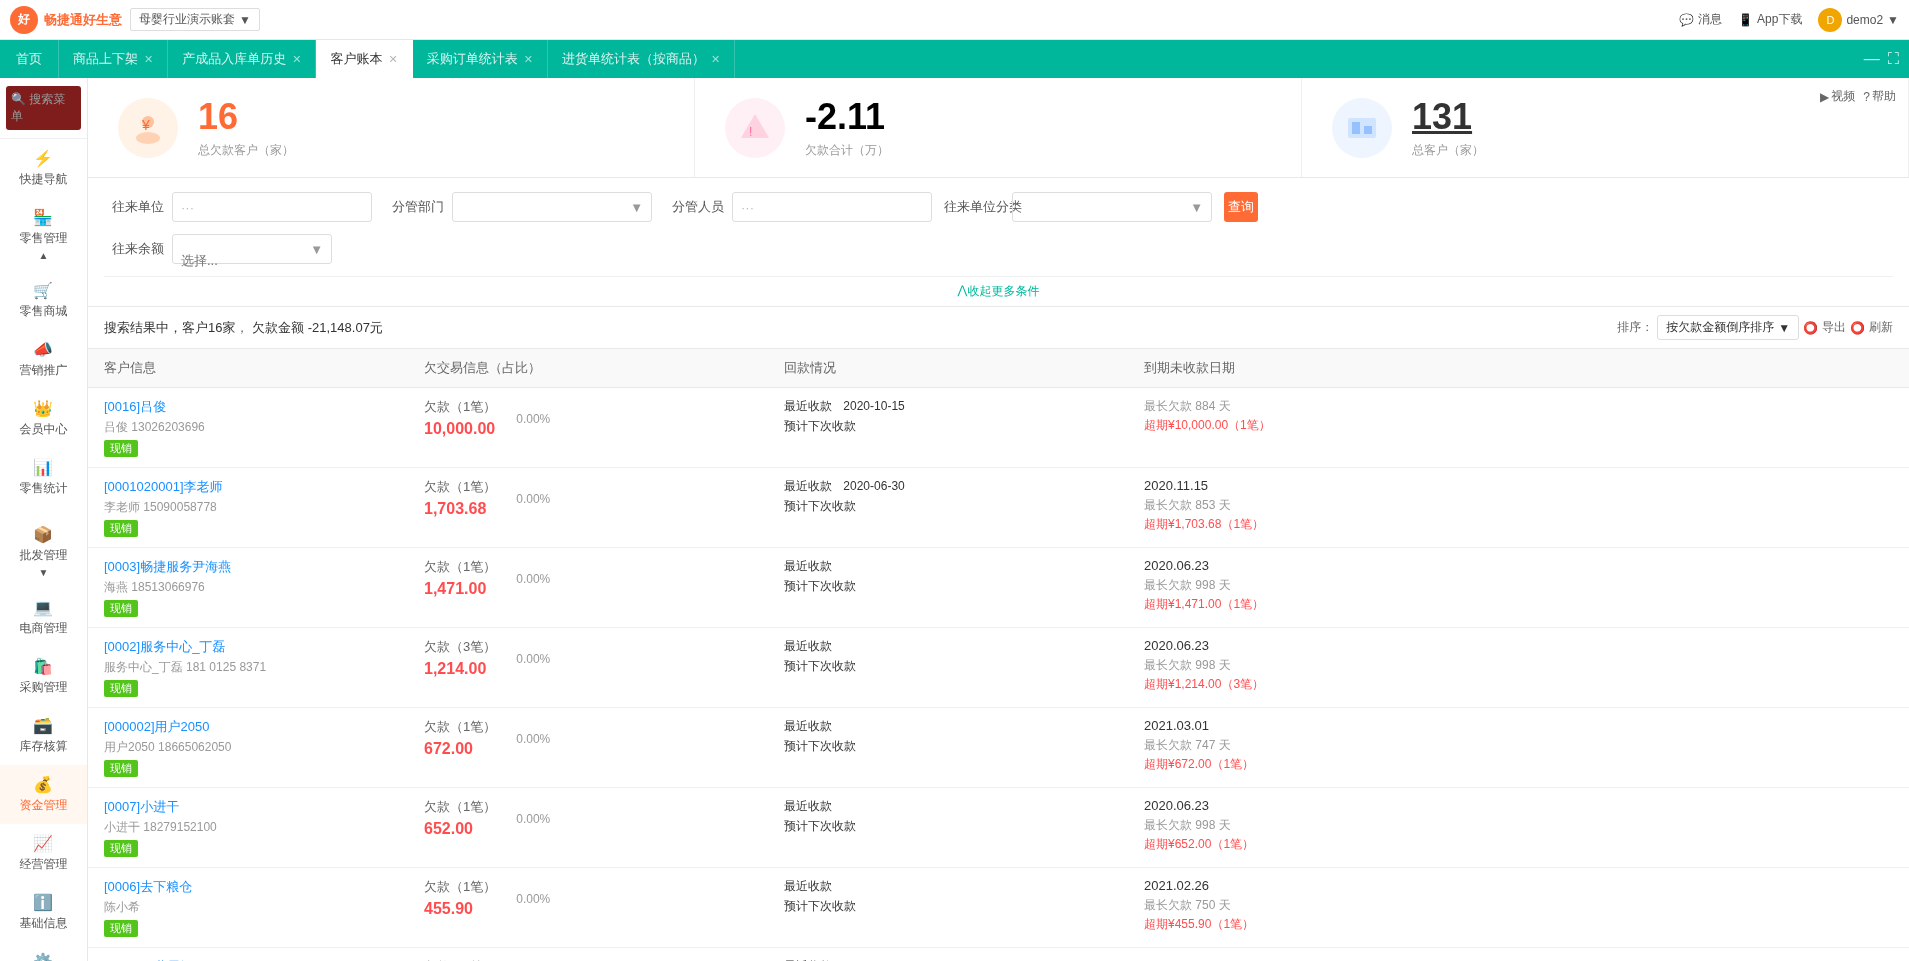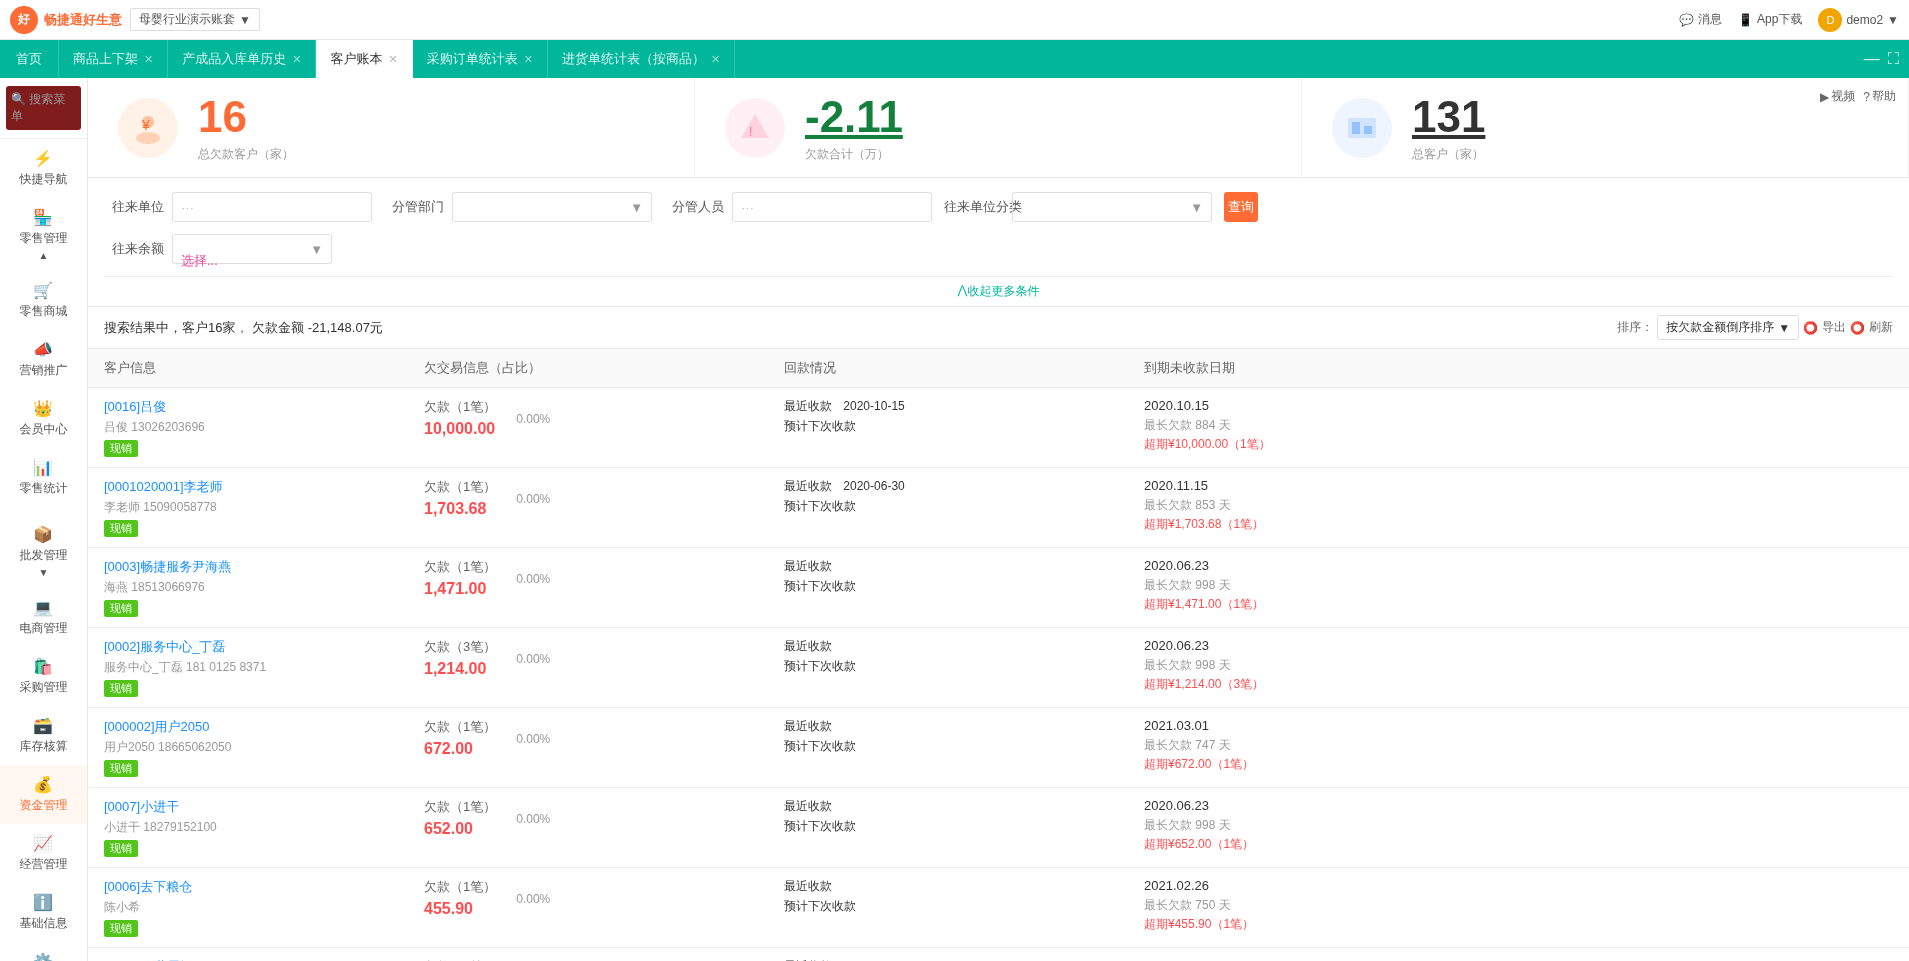--- a/index.html
+++ b/index.html
@@ -44,23 +44,23 @@
 
     
     .stats-bar { display: flex; background: #fff; border-bottom: 1px solid #e8e8e8; height: 100px; }
     .stat-card { flex: 1; display: flex; align-items: center; padding: 0 30px; gap: 20px; border-right: 1px solid #f0f0f0; position: relative; }
     .stat-icon { width: 60px; height: 60px; border-radius: 50%; display: flex; align-items: center; justify-content: center; }
     .stat-icon.orange { background: #fff3e8; }
     .stat-icon.pink { background: #fff0f5; }
     .stat-icon.blue { background: #eef5ff; }
     .stat-icon svg { width: 36px; height: 36px; }
     .stat-info { display: flex; flex-direction: column; }
-    .stat-value { font-size: 44px; font-weight: bold; }
+    .stat-value { font-size: 36px; font-weight: bold; }
     .stat-value.orange { color: #ff6b35; }
-    .stat-value.red { color: #15803d; text-decoration: underline; }
+    .stat-value.red { color: #000000; }
     .stat-value.dark { color: #333; text-decoration: underline; }
     .stat-label { font-size: 12px; color: #999; margin-top: 4px; }
     .stat-actions { position: absolute; top: 10px; right: 12px; display: flex; gap: 8px; }
     .stat-action { font-size: 12px; color: #666; cursor: pointer; display: flex; align-items: center; gap: 2px; }
 
     
     .filter-area { background: #fff; padding: 14px 16px 0; border-bottom: 1px solid #e8e8e8; }
     .filter-row { display: flex; align-items: center; gap: 12px; margin-bottom: 12px; flex-wrap: wrap; }
     .filter-item { display: flex; align-items: center; gap: 8px; }
     .filter-label { font-size: 13px; color: #555; white-space: nowrap; width: 60px; text-align: right; }
@@ -324,21 +324,21 @@
               <span></span>
               <span class="arrow">▼</span>
             </div>
           </div>
           <button class="filter-btn-search">查询</button>
         </div>
         <div class="filter-row-2">
           <div class="filter-item">
             <div class="filter-label">往来余额</div>
             <div class="filter-select" style="width:160px;">
-              <span style="color:#ec4899;margin-top:24px;">选择...</span>
+              <span style="color:#737373;margin-top:24px;">选择...</span>
               <span class="arrow">▼</span>
             </div>
           </div>
         </div>
         <div class="filter-collapse">
           <span>⋀</span>
           <span>收起更多条件</span>
         </div>
       </div>
 
@@ -390,21 +390,20 @@
     <div>
       <div class="recovery-row">
         <span>最近收款</span>
         <span style="margin-left:8px;">2020-10-15</span>
       </div>
       <div class="recovery-row">
         <span>预计下次收款</span>
       </div>
     </div>
     <div>
-      <div class="overdue-date">2020.10.15</div>
       <div class="overdue-days">最长欠款 884 天</div>
       <div class="overdue-link">超期¥10,000.00（1笔）</div>
     </div>
   </div>
             <div class="table-row">
     <div>
       <div class="customer-name">[0001020001]李老师</div>
       <div class="customer-sub">李老师 15090058778</div>
       <span class="tag">现销</span>
     </div>

